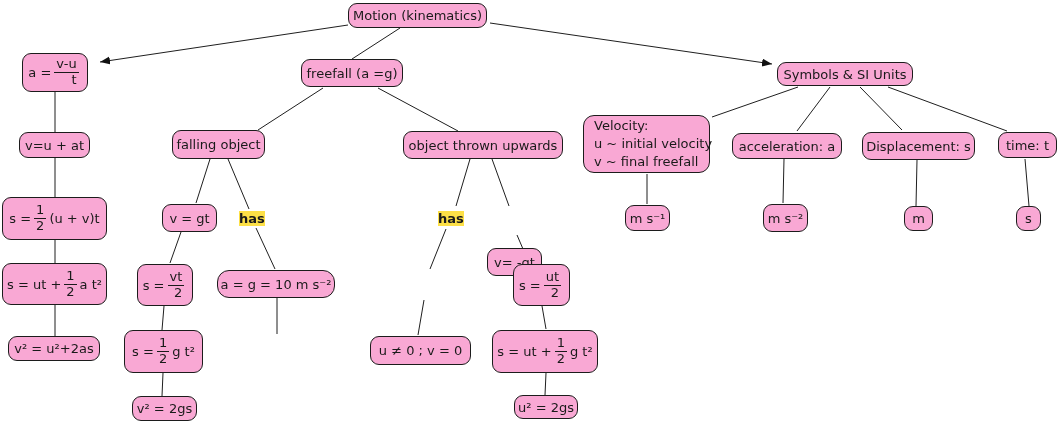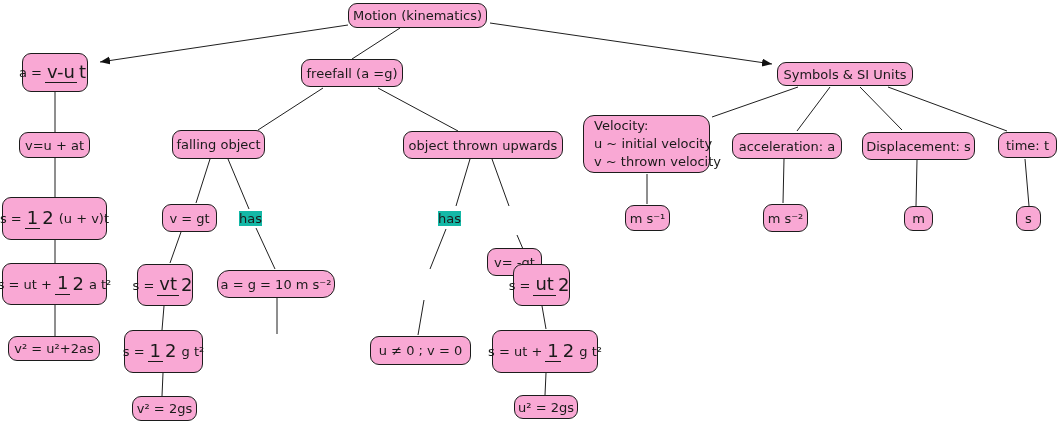--- a/index.html
+++ b/index.html
@@ -22,32 +22,34 @@
     display:flex;
     align-items:center;
     justify-content:center;
     font-size:13px;
     white-space:pre;
     padding:1px 4px;
   }
   .node .pre, .node .post { white-space:pre; }
   .frac {
     display:inline-flex;
-    align-items:center;
+    flex-direction:column;
+    align-items:flex-end;
     vertical-align:middle;
     margin:0 3px;
     line-height:1.15;
-    font-size:18px;
+    font-size:13px;
   }
   .frac .num { border-bottom:1px solid #1a1a1a; padding:0 2px; }
   .frac .den { padding:0 2px; }
   .linklabel {
     position:absolute;
     font-size:13px;
-    background:#14b8a6;
+    background:#fde047;
+    font-weight:bold;
   }
   .multiline {
     flex-direction:column;
     align-items:flex-start;
     justify-content:center;
     border-radius:11px;
     padding:16px 10px;
     line-height:1.4;
   }
   .multiline span { display:block; }
@@ -124,21 +126,21 @@
     <span>falling object</span>
   </div>
 
   <div class="node" style="left:403px;top:131px;width:160px;height:28px;">
     <span>object thrown upwards</span>
   </div>
 
   <div class="node multiline" style="left:583px;top:115px;width:127px;height:58px;">
     <span>Velocity:</span>
     <span>u ~ initial velocity</span>
-    <span>v ~ thrown velocity</span>
+    <span>v ~ final freefall</span>
   </div>
 
   <div class="node" style="left:732px;top:133px;width:110px;height:26px;">
     <span>acceleration: a</span>
   </div>
 
   <div class="node" style="left:862px;top:132px;width:113px;height:28px;">
     <span>Displacement: s</span>
   </div>
 

